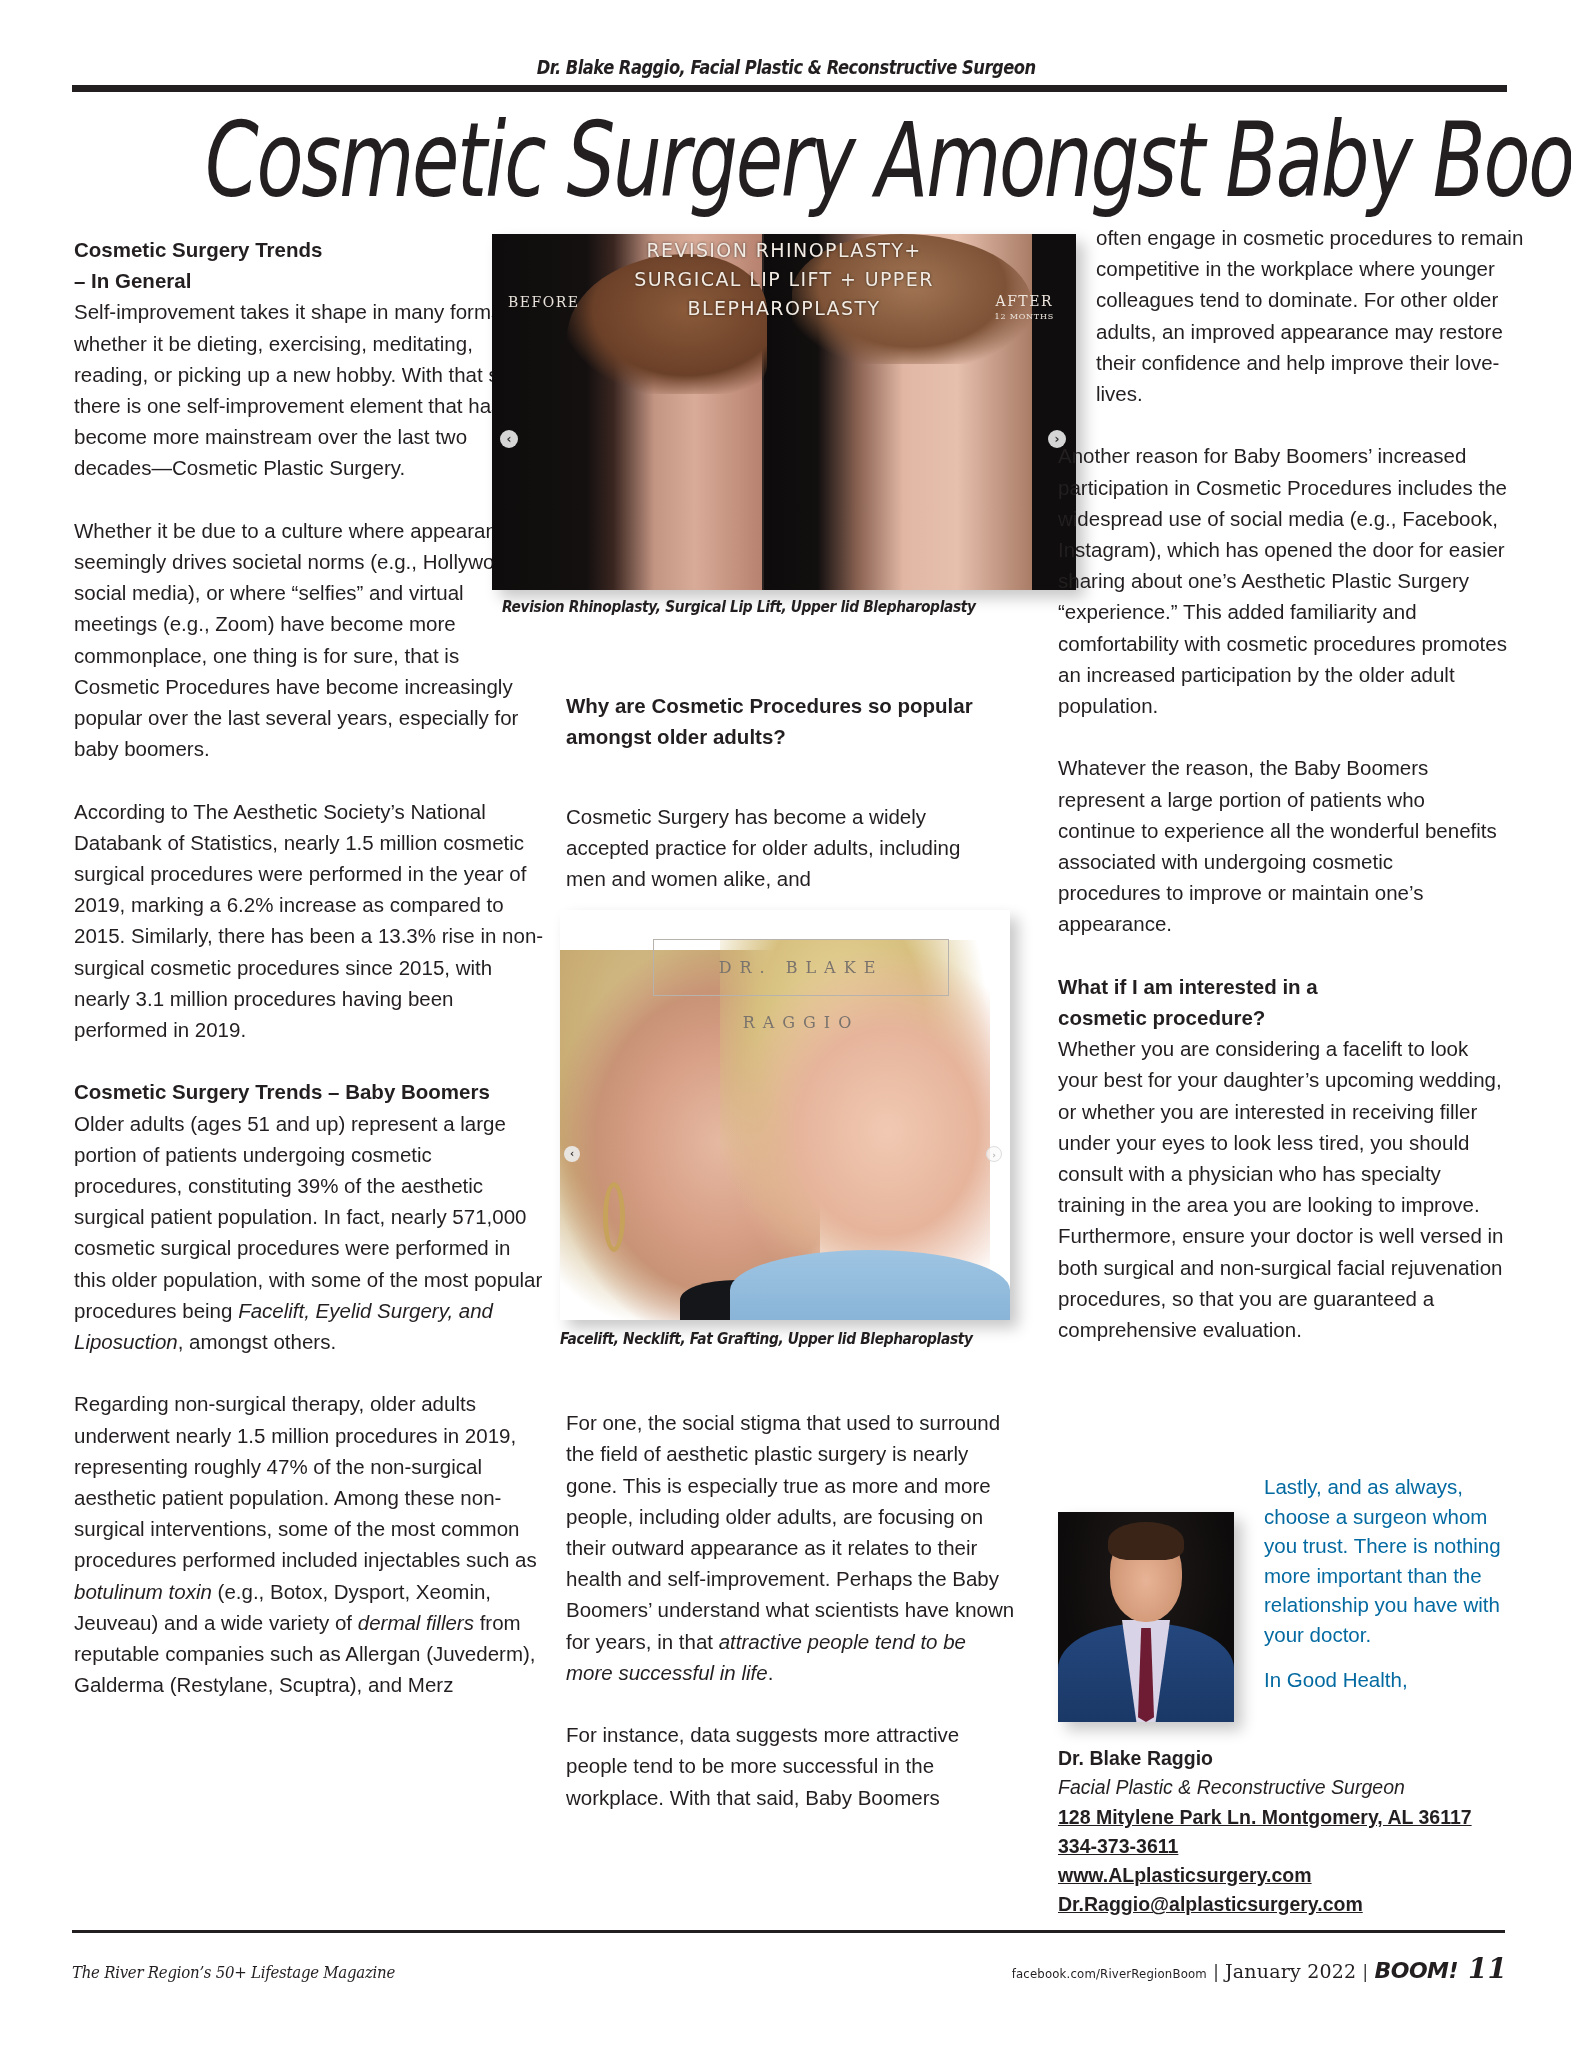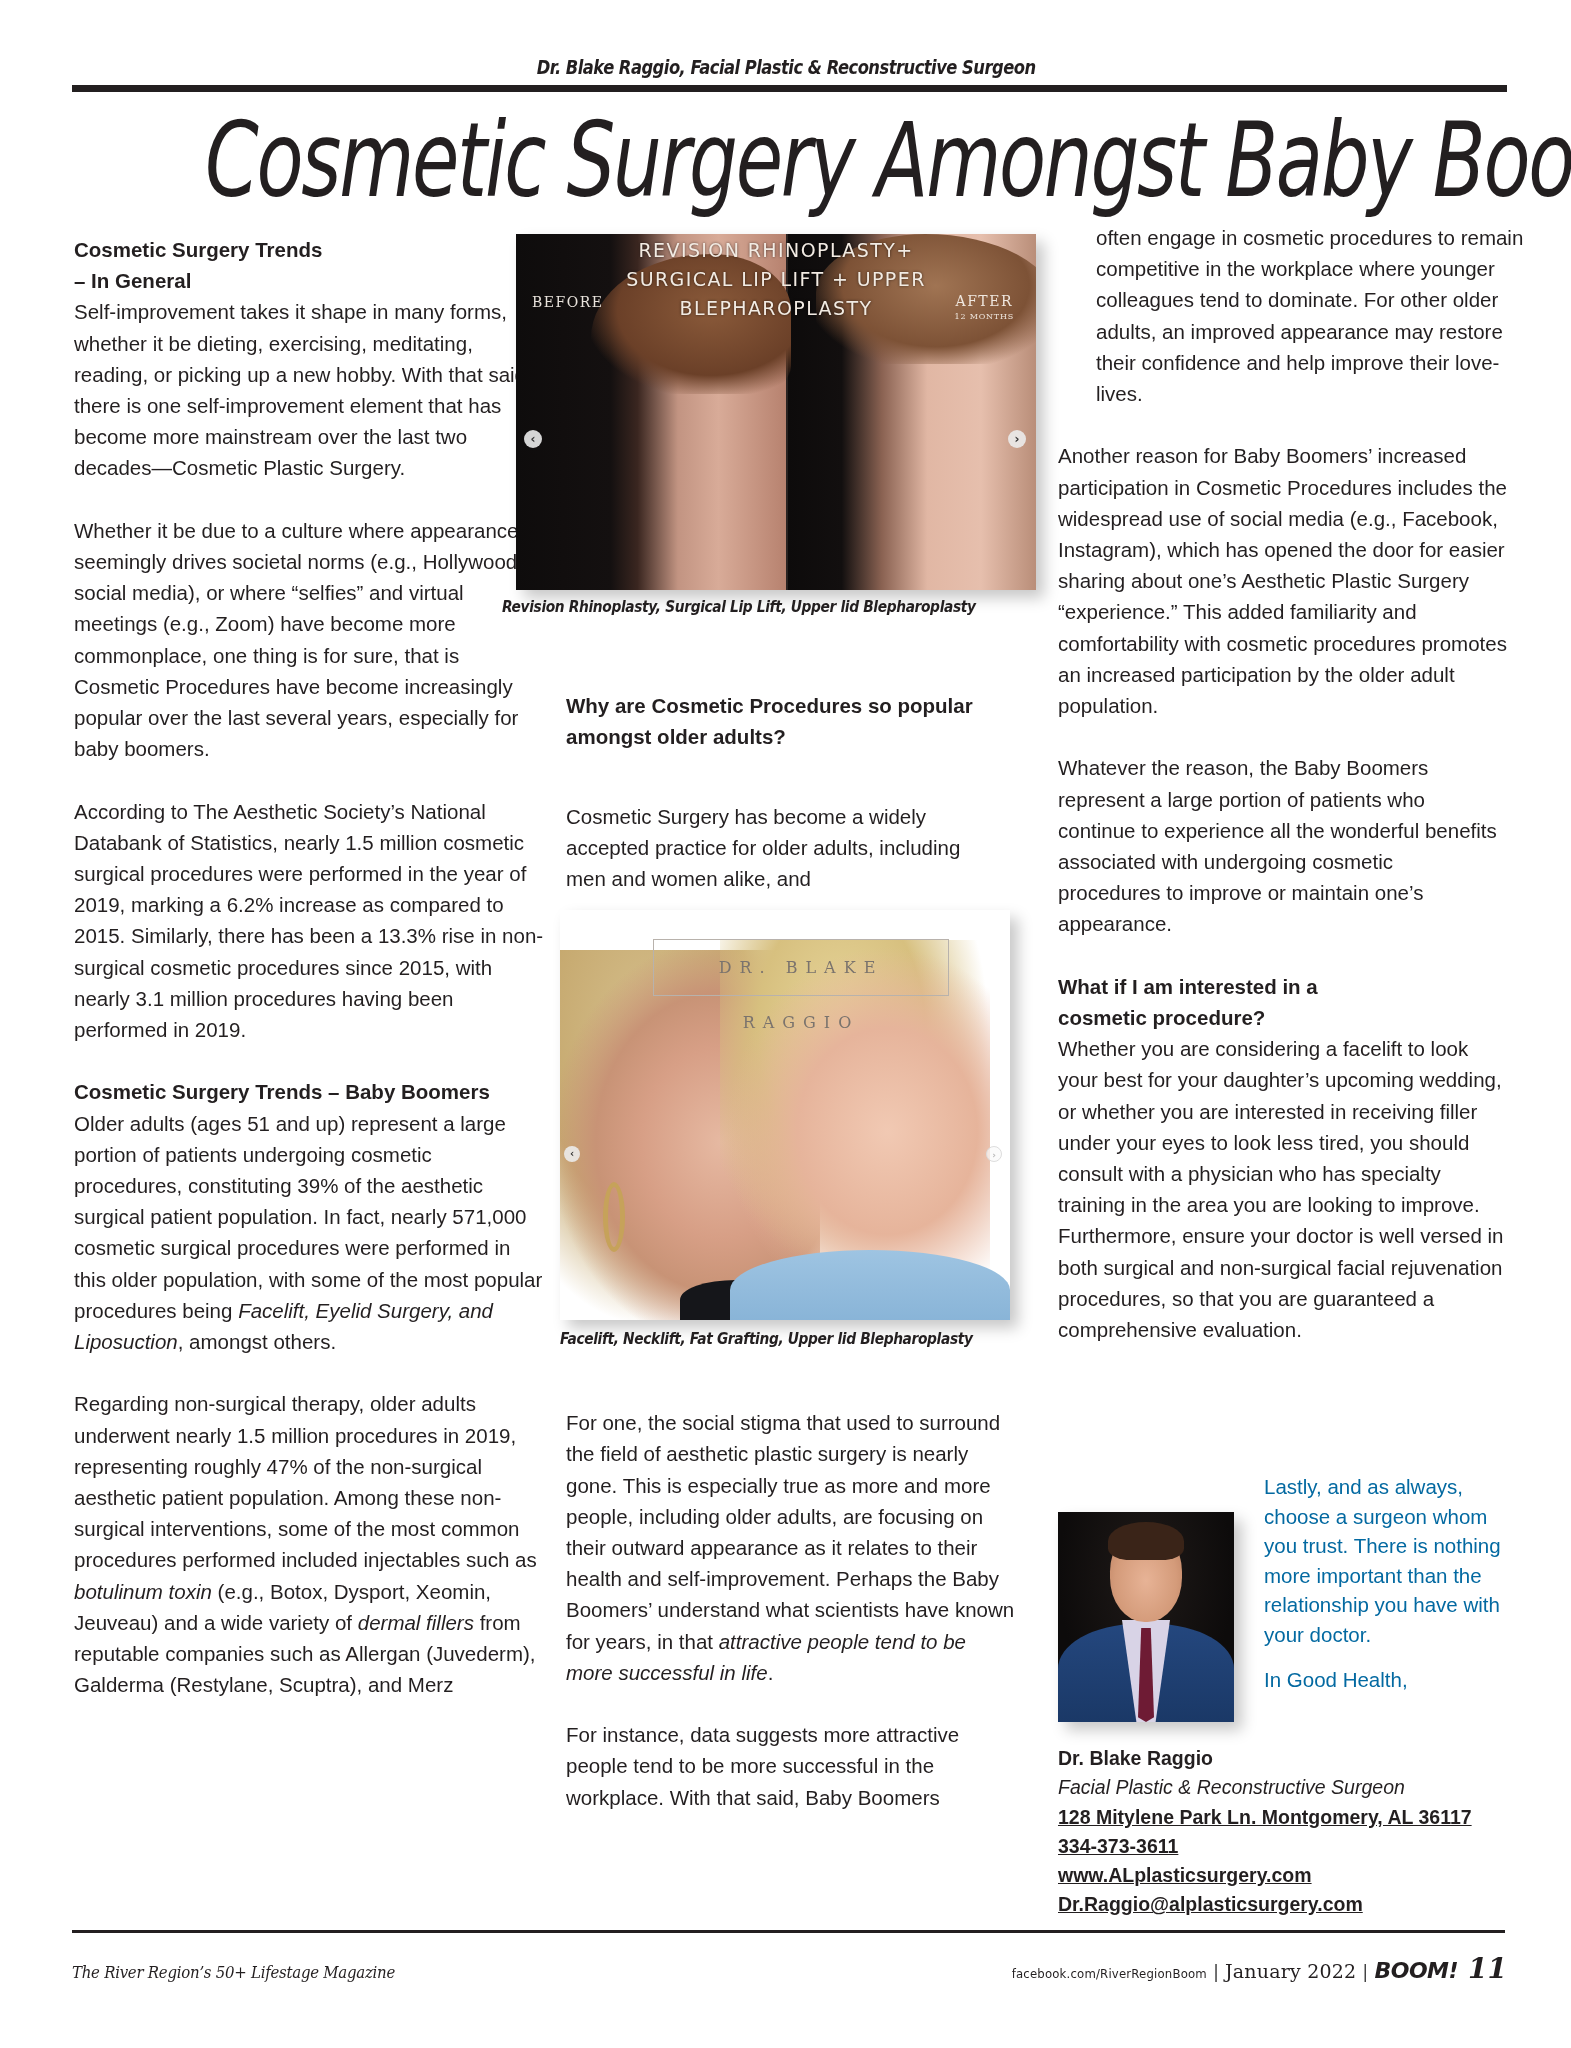--- a/index.html
+++ b/index.html
@@ -25,21 +25,21 @@
   .col .gap { height: 31.2px; }
   .col h3 { font-size: 20.5px; line-height: 31.2px; font-weight: bold; margin: 0; }
   .col i { font-style: italic; }
 
   .col-left { left: 74px; top: 234px; width: 470px; }
   .col-mid-a { left: 566px; top: 659px; width: 460px; }
   .col-mid-b { left: 566px; top: 1376px; width: 460px; }
   .col-right { left: 1058px; top: 222px; width: 460px; }
 
   .figure { position: absolute; box-shadow: 8px 8px 14px rgba(0,0,0,0.22); overflow: hidden; }
-  .fig1 { left: 516px; top: 234px; width: 520px; height: 356px; background: #0f0d0d; }
+  .fig1 { left: 492px; top: 234px; width: 584px; height: 356px; background: #0f0d0d; }
   .fig2 { left: 560px; top: 910px; width: 450px; height: 410px; background: #ffffff; }
 
   .fig1 .half { position: absolute; top: 0; height: 100%; }
   .fig1 .half.l { left: 0; width: 270px; background: linear-gradient(90deg, #0e0c0c 0%, #141010 35%, #3a2620 45%, #c29482 60%, #d8ab98 75%, #b7826f 100%); }
   .fig1 .half.r { left: 270px; width: 270px; background: linear-gradient(90deg, #0d0b0b 0%, #120f0f 20%, #8a6252 35%, #e1b7a4 52%, #e6bfad 72%, #a97c66 100%); border-left: 2px solid #2a2321; }
   .fig1 .hair-l { position: absolute; left: 75px; top: 20px; width: 200px; height: 140px; border-radius: 60% 40% 20% 20%; background: radial-gradient(ellipse at 60% 40%, #8a5a3a 0%, #6b4028 55%, rgba(60,35,20,0) 75%); }
   .fig1 .hair-r { position: absolute; left: 300px; top: 0px; width: 240px; height: 130px; border-radius: 50% 60% 20% 20%; background: radial-gradient(ellipse at 50% 40%, #a07453 0%, #7d5236 55%, rgba(70,40,25,0) 78%); }
   .fig1 .overlay-title { position: absolute; left: 0; width: 100%; top: 2px; text-align: center; font-family: "DejaVu Sans", sans-serif; font-weight: normal; font-size: 19px; line-height: 29px; letter-spacing: 1.4px; color: #f2ebe3; text-shadow: 0 0 3px rgba(0,0,0,0.6); }
   .fig1 .before { position: absolute; left: 16px; top: 60px; font-family: "DejaVu Serif", serif; font-size: 14px; letter-spacing: 1.5px; color: #e9e3dc; }
   .fig1 .after { position: absolute; right: 22px; top: 60px; text-align: center; font-family: "DejaVu Serif", serif; font-size: 14px; letter-spacing: 1.5px; color: #f0e8e0; line-height: 14px; }

